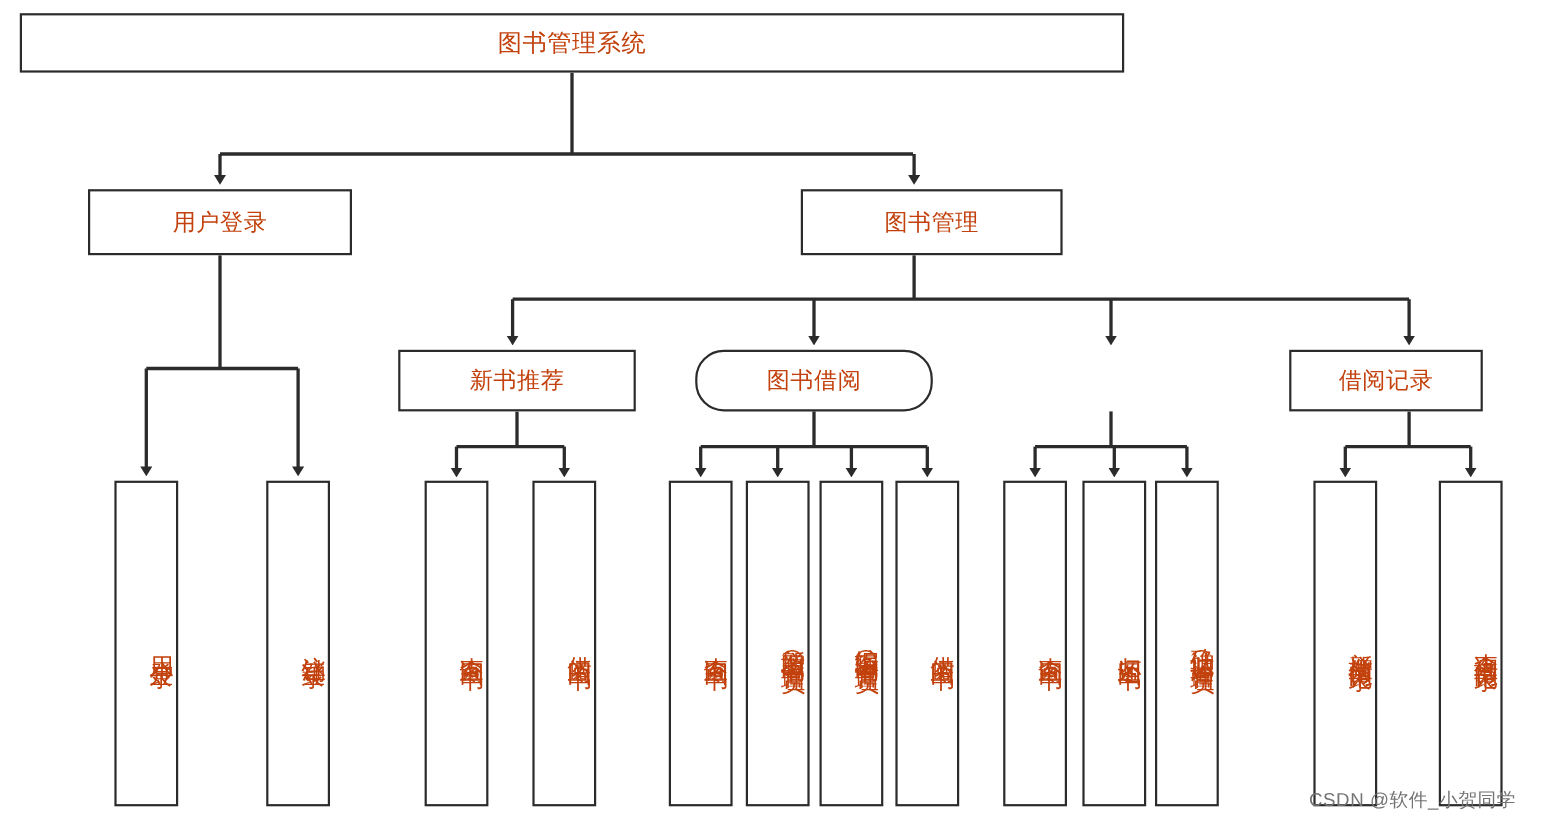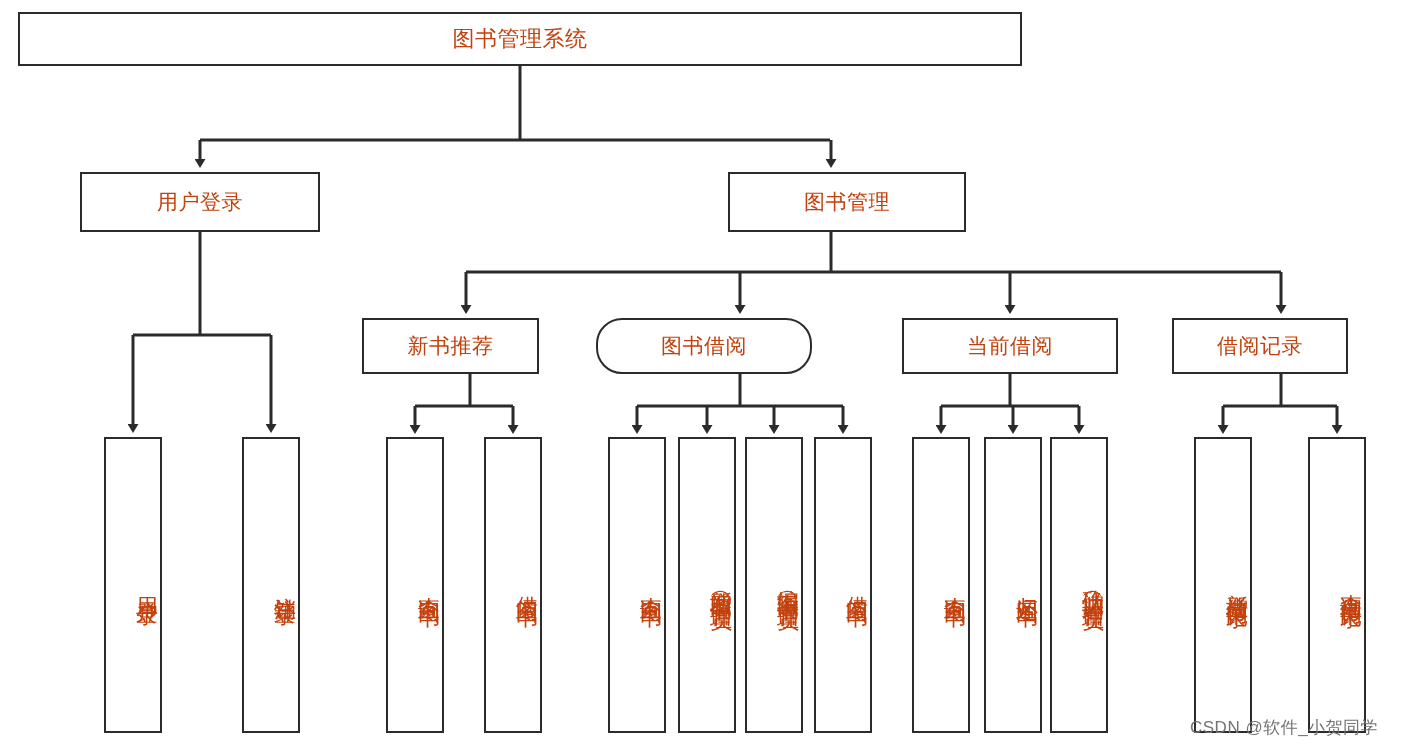--- a/index.html
+++ b/index.html
@@ -114,23 +114,22 @@
       <path d="M1223,406 L1223,426" marker-end="url(#arrow)"></path>
       <path d="M1337,406 L1337,426" marker-end="url(#arrow)"></path>
     </g>
   </svg>
 
   <div class="node root horiz" style="left: 18px; top: 12px; width: 1004px; height: 54px;">图书管理系统</div>
 
   <div class="node horiz" style="left: 80px; top: 172px; width: 240px; height: 60px;">用户登录</div>
   <div class="node horiz" style="left: 712px; top: 172px; width: 238px; height: 60px; margin-left: 16px;">图书管理</div>
 
-  <div class="node horiz" style="left: 362px; top: 318px; width: 177px; height: 56px;">新书推荐</div>
-  <div class="node horiz" style="left: 596px; top: 318px; width: 216px; height: 56px; border-radius: 26px;">图书借阅</div>
-  <div class="node horiz" style="left: 902px; top: 318px; width: 216px; height: 56px;">当前借阅</div>
+  <div class="node horiz" style="left: 362px; top: 318px; width: 216px; height: 56px;">新书推荐</div>
+  <div class="node horiz" style="left: 632px; top: 318px; width: 216px; height: 56px; border-radius: 26px;">图书借阅</div>
   <div class="node horiz" style="left: 1172px; top: 318px; width: 176px; height: 56px;">借阅记录</div>
 
   <div class="node vert" style="left: 104px; top: 437px; width: 58px; height: 296px;">用户登录</div>
   <div class="node vert" style="left: 242px; top: 437px; width: 58px; height: 296px;">注销登录</div>
   <div class="node vert" style="left: 386px; top: 437px; width: 58px; height: 296px;">查询图书</div>
   <div class="node vert" style="left: 484px; top: 437px; width: 58px; height: 296px;">借阅图书</div>
   <div class="node vert" style="left: 608px; top: 437px; width: 58px; height: 296px;">查询图书</div>
   <div class="node vert" style="left: 678px; top: 437px; width: 58px; height: 296px;">新增图书（管理员）</div>
   <div class="node vert" style="left: 745px; top: 437px; width: 58px; height: 296px;">编辑图书（管理员）</div>
   <div class="node vert" style="left: 814px; top: 437px; width: 58px; height: 296px;">借阅图书</div>

